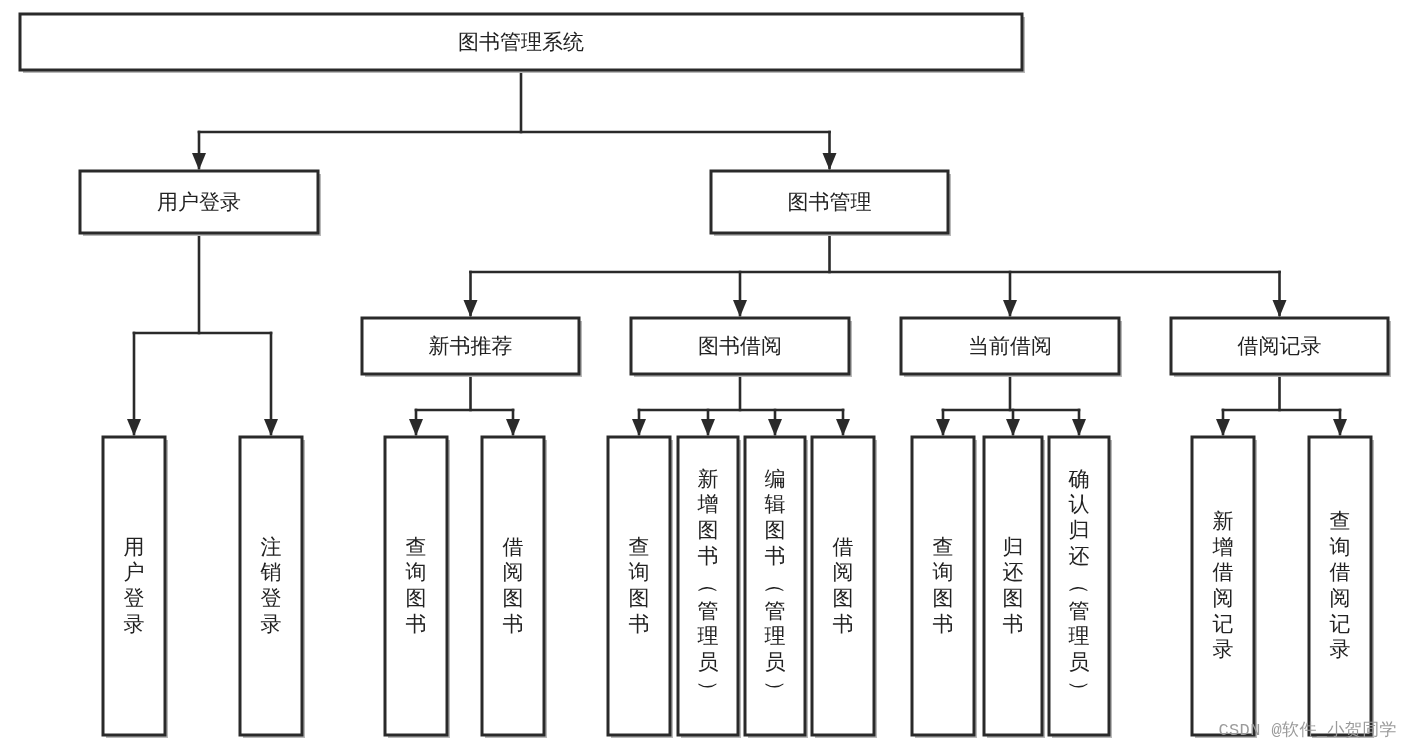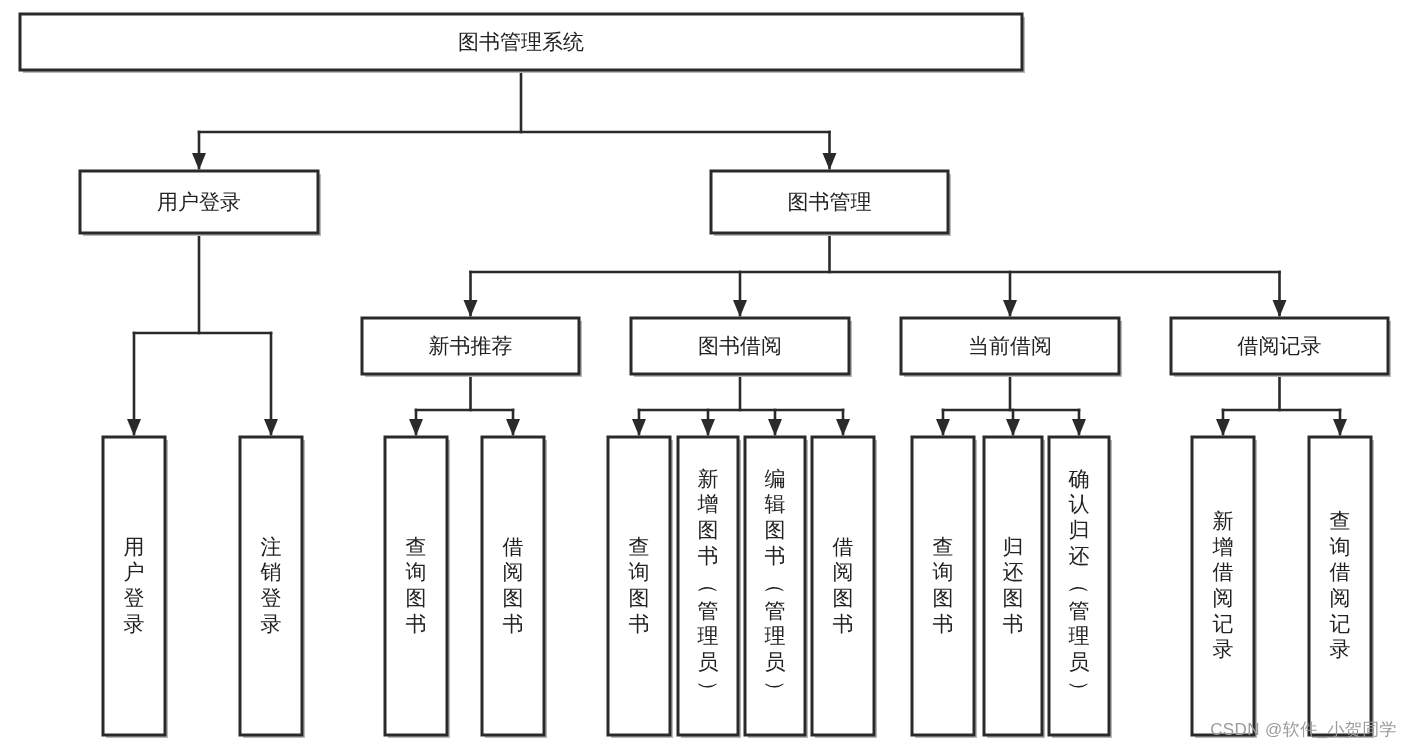--- a/index.html
+++ b/index.html
@@ -65,21 +65,21 @@
     pointer-events: none;
     text-align: center;
   }
   .leaf-char {
     display: block;
   }
   .watermark {
     position: absolute;
     right: 8px;
     bottom: 6px;
-    font-family: Liberation Sans, sans-serif;
+    font-family: Liberation Mono, monospace;
     font-size: 17px;
     color: #9b9b9b;
     letter-spacing: 0.4px;
     white-space: nowrap;
   }
 </style>
 </head>
 <body>
 
 <div id="diagram-root">

